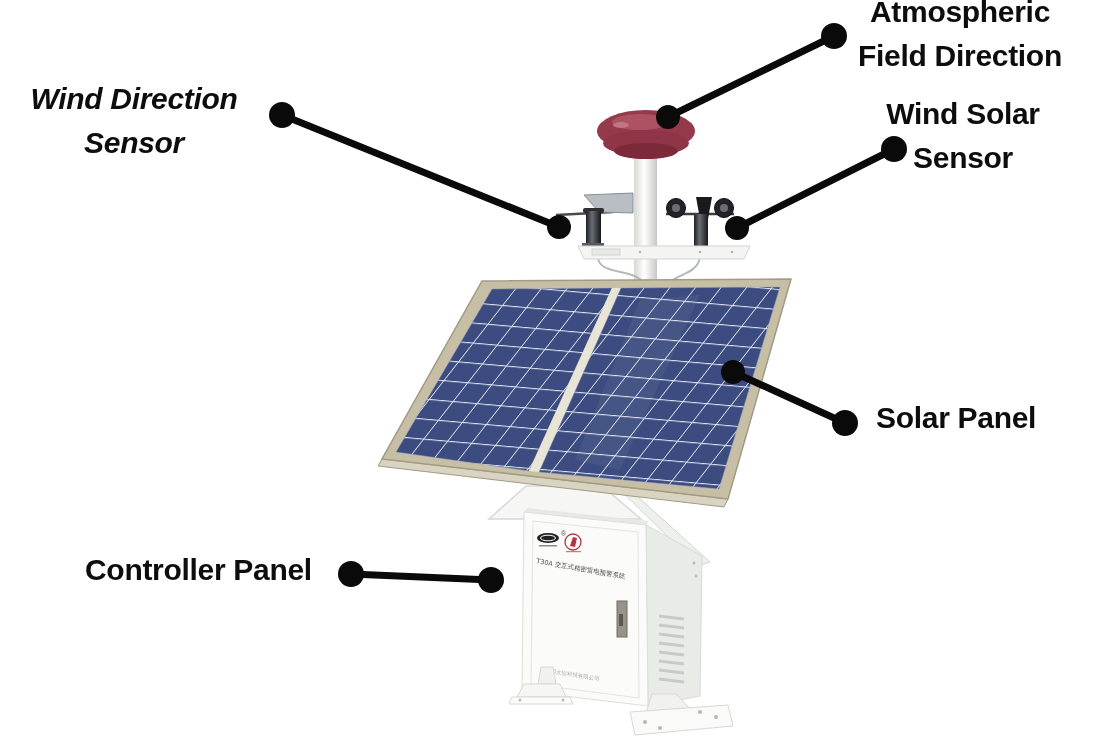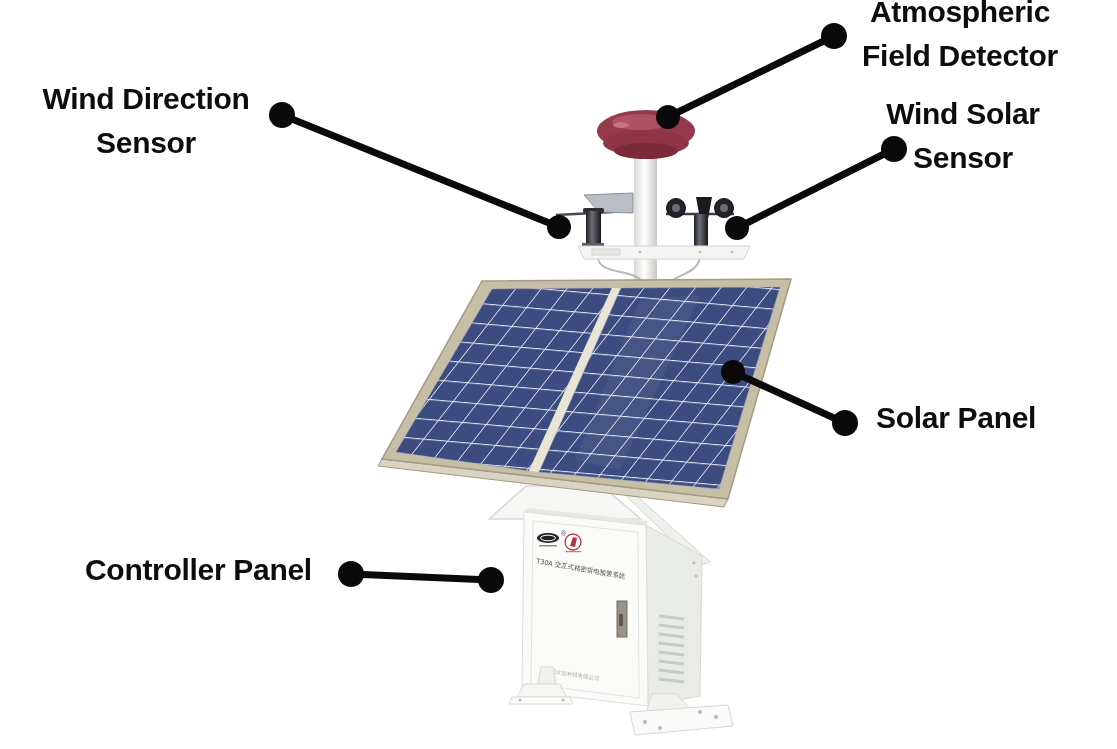--- a/index.html
+++ b/index.html
@@ -6,21 +6,21 @@
   .canvas{
     position:relative;width:1117px;height:749px;background:#ffffff;
     overflow:hidden;font-family:"Liberation Sans",sans-serif;
   }
   .canvas svg{position:absolute;left:0;top:0;}
   .label{
     position:absolute;font-weight:700;font-size:30px;line-height:44px;
     color:#0d0d0d;text-align:center;letter-spacing:-0.3px;
   }
   .label-afd{left:830px;top:-10px;width:260px;}
-  .label-wdir{left:16px;top:77px;width:260px;}
+  .label-wdir{left:4px;top:77px;width:260px;font-style:italic;}
   .label-wspd{left:833px;top:92px;width:260px;}
   .label-solar{left:876px;top:396px;text-align:left;white-space:nowrap;}
   .label-ctrl{left:85px;top:548px;text-align:left;white-space:nowrap;}
 </style>
 </head>
 <body>
 
 <div class="canvas">
 
   <svg width="1117" height="749" viewBox="0 0 1117 749">
@@ -149,21 +149,21 @@
       <circle cx="737" cy="228" r="12"></circle>
       <circle cx="845" cy="423" r="13"></circle>
       <circle cx="733" cy="372" r="12"></circle>
       <circle cx="351" cy="574" r="13"></circle>
       <circle cx="491" cy="580" r="13"></circle>
     </g>
   </svg>
 
   <div class="label label-afd">
     <div>Atmospheric</div>
-    <div>Field Detector</div>
+    <div>Field Direction</div>
   </div>
 
   <div class="label label-wdir">
     <div>Wind Direction</div>
     <div>Sensor</div>
   </div>
 
   <div class="label label-wspd">
     <div>Wind Solar</div>
     <div>Sensor</div>

